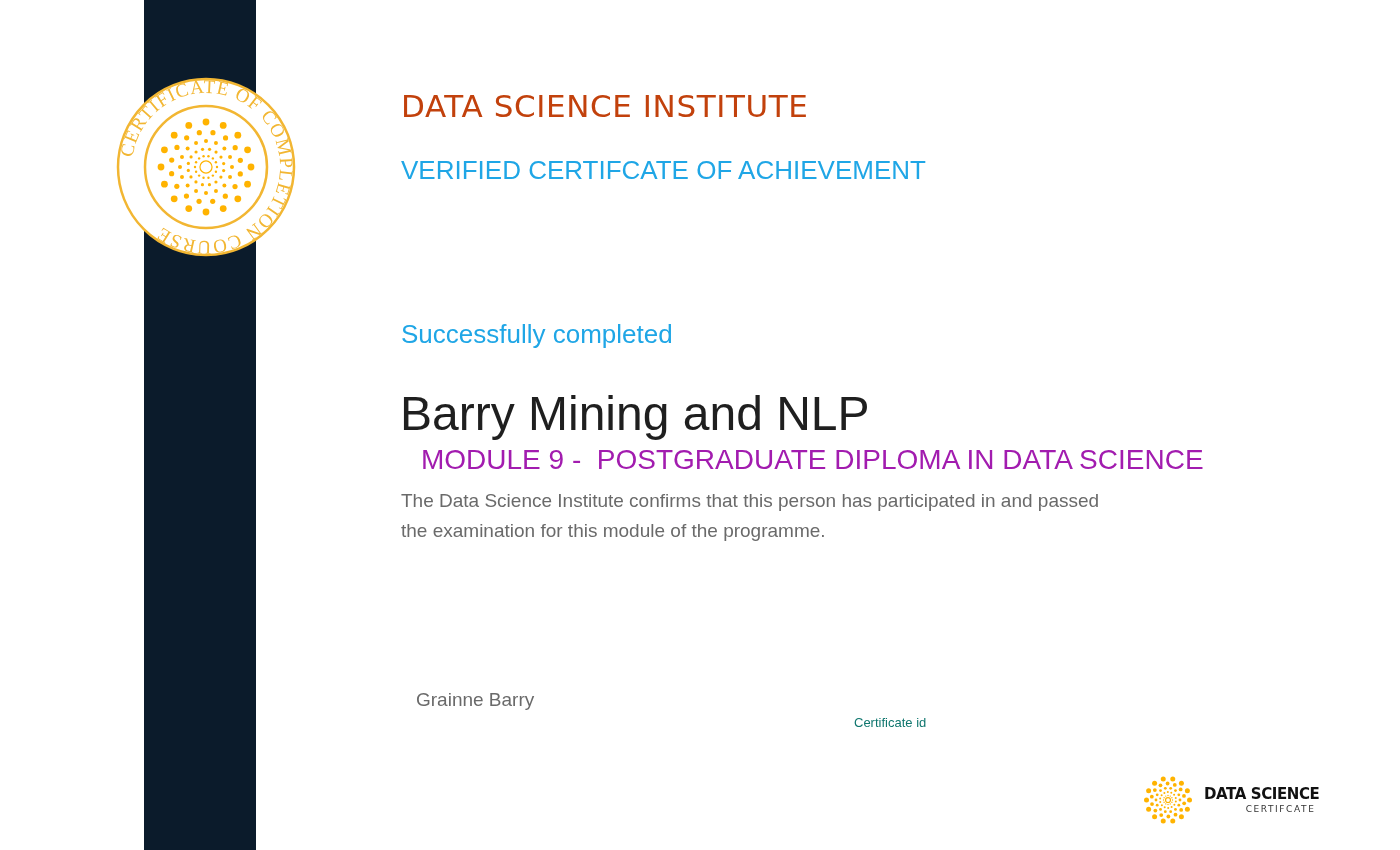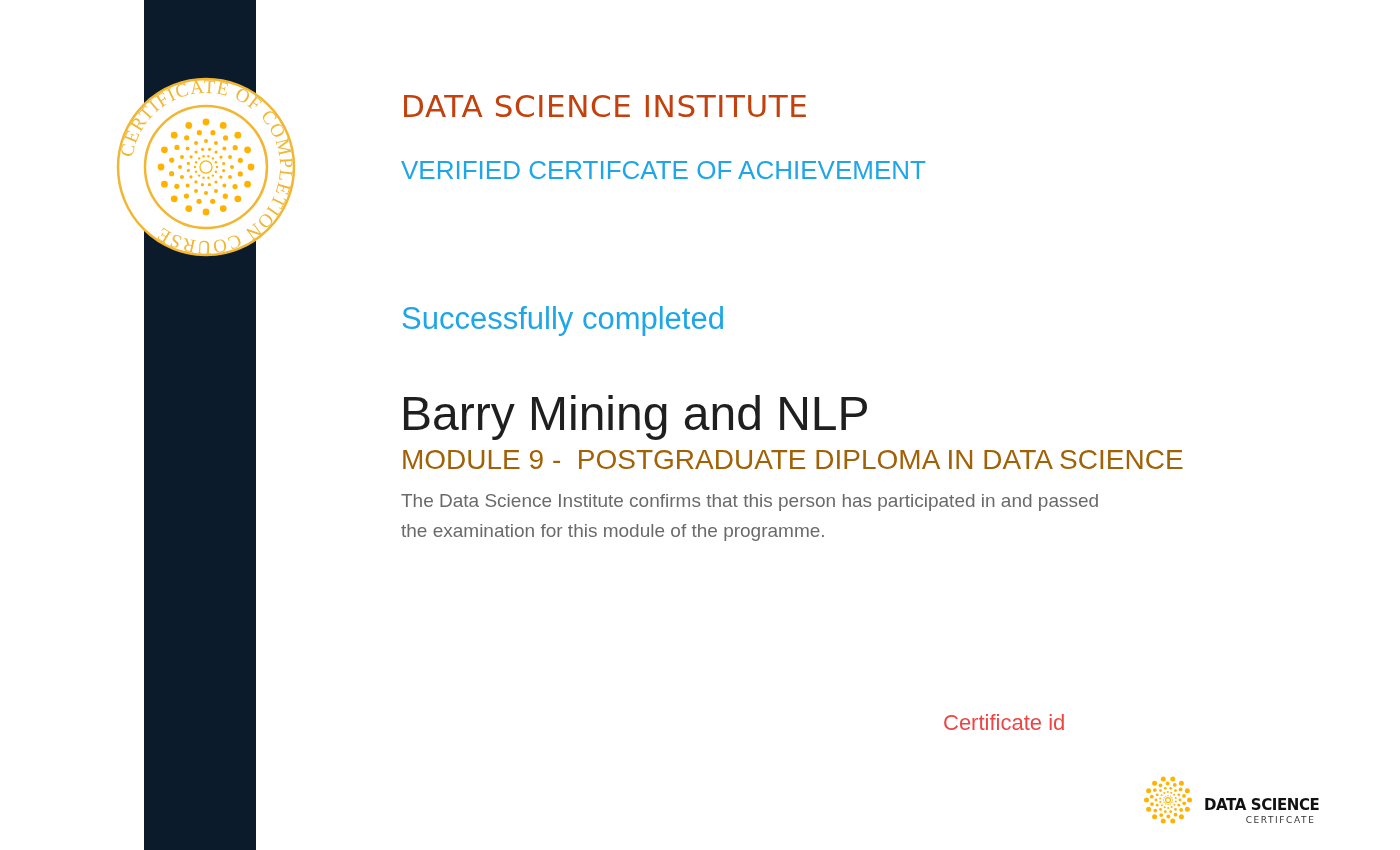--- a/index.html
+++ b/index.html
@@ -46,39 +46,39 @@
       left: 401px;
       top: 139px;
       font-size: 26px;
       color: #1fa6e6;
       white-space: nowrap;
       margin-top: 16px;
     }
     .success-text {
       position: absolute;
       left: 401px;
-      top: 301px;
-      font-size: 31px;
+      top: 319px;
+      font-size: 26px;
       color: #1fa6e6;
       white-space: nowrap;
     }
     .course-title {
       position: absolute;
       left: 400px;
       top: 386px;
       font-size: 48px;
       color: #1f1f1f;
       white-space: nowrap;
     }
     .module-line {
       position: absolute;
-      left: 401px;
+      left: 421px;
       top: 444px;
       font-size: 28px;
-      color: #a16207;
+      color: #a21caf;
       white-space: pre;
     }
     .confirm-text {
       position: absolute;
       left: 401px;
       top: 486px;
       width: 720px;
       font-size: 19px;
       line-height: 30px;
       color: #6a6a6a;
@@ -87,34 +87,34 @@
       position: absolute;
       left: 416px;
       top: 685px;
       font-size: 19px;
       line-height: 30px;
       color: #6a6a6a;
     }
     .signer div { white-space: nowrap; }
     .cert-id {
       position: absolute;
-      left: 943px;
+      left: 854px;
       top: 708px;
-      font-size: 22px;
+      font-size: 13px;
       line-height: 30px;
-      color: #ef4444;
+      color: #0f766e;
       white-space: nowrap;
     }
     .footer-logo {
       position: absolute;
       left: 1142px;
       top: 774px;
       height: 52px;
       display: flex;
-      align-items: flex-end;
+      align-items: center;
     }
     .footer-logo svg { display: block; }
     .logo-text {
       margin-left: 10px;
       display: flex;
       flex-direction: column;
       align-items: flex-end;
     }
     .logo-text .l1 {
       font-family: "DejaVu Sans", sans-serif;
@@ -236,20 +236,21 @@
 
 <div class="institute-title">DATA SCIENCE INSTITUTE</div>
 <div class="cert-subtitle">VERIFIED CERTIFCATE OF ACHIEVEMENT</div>
 
 <div class="success-text">Successfully completed</div>
 <div class="course-title">Barry Mining and NLP</div>
 <div class="module-line">MODULE 9 -  POSTGRADUATE DIPLOMA IN DATA SCIENCE</div>
 <div class="confirm-text">The Data Science Institute confirms that this person has participated in and passed the examination for this module of the programme.</div>
 
 <div class="signer">
+  <div>Grainne Barry</div>
 </div>
 
 <div class="cert-id">Certificate id</div>
 
 <div class="footer-logo">
   <svg width="52" height="52" viewBox="0 0 52 52">
     <g id="logoDots" fill="#ffb300">
         <circle cx="30.50" cy="26.00" r="0.7"></circle>
         <circle cx="29.90" cy="28.25" r="0.7"></circle>
         <circle cx="28.25" cy="29.90" r="0.7"></circle>

